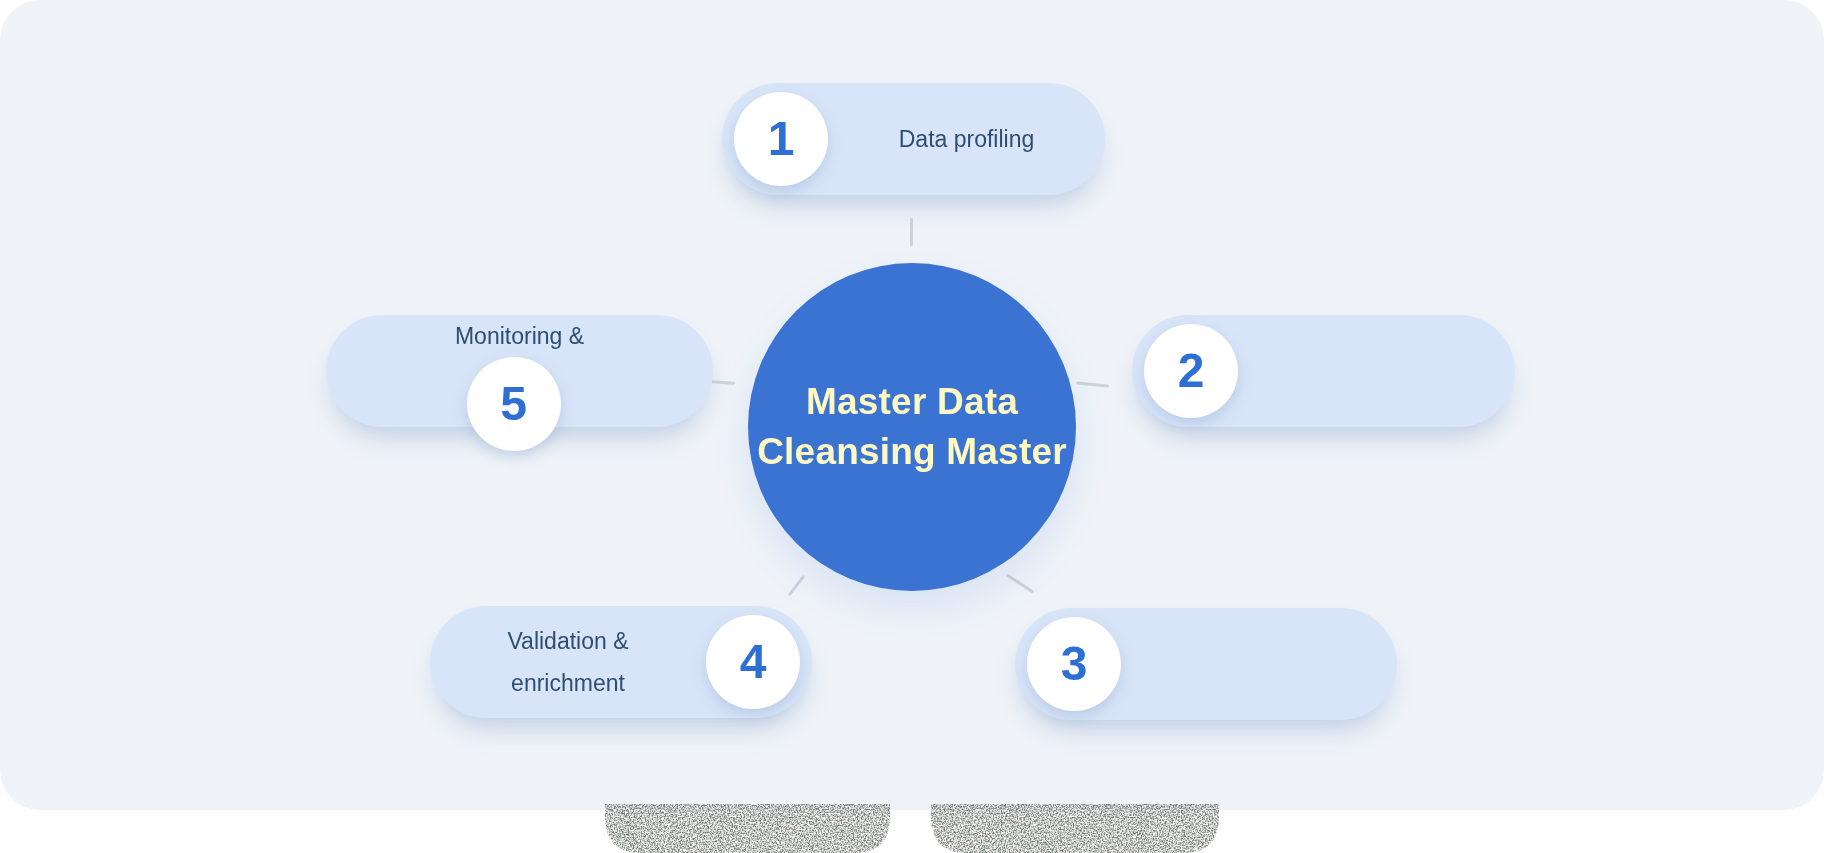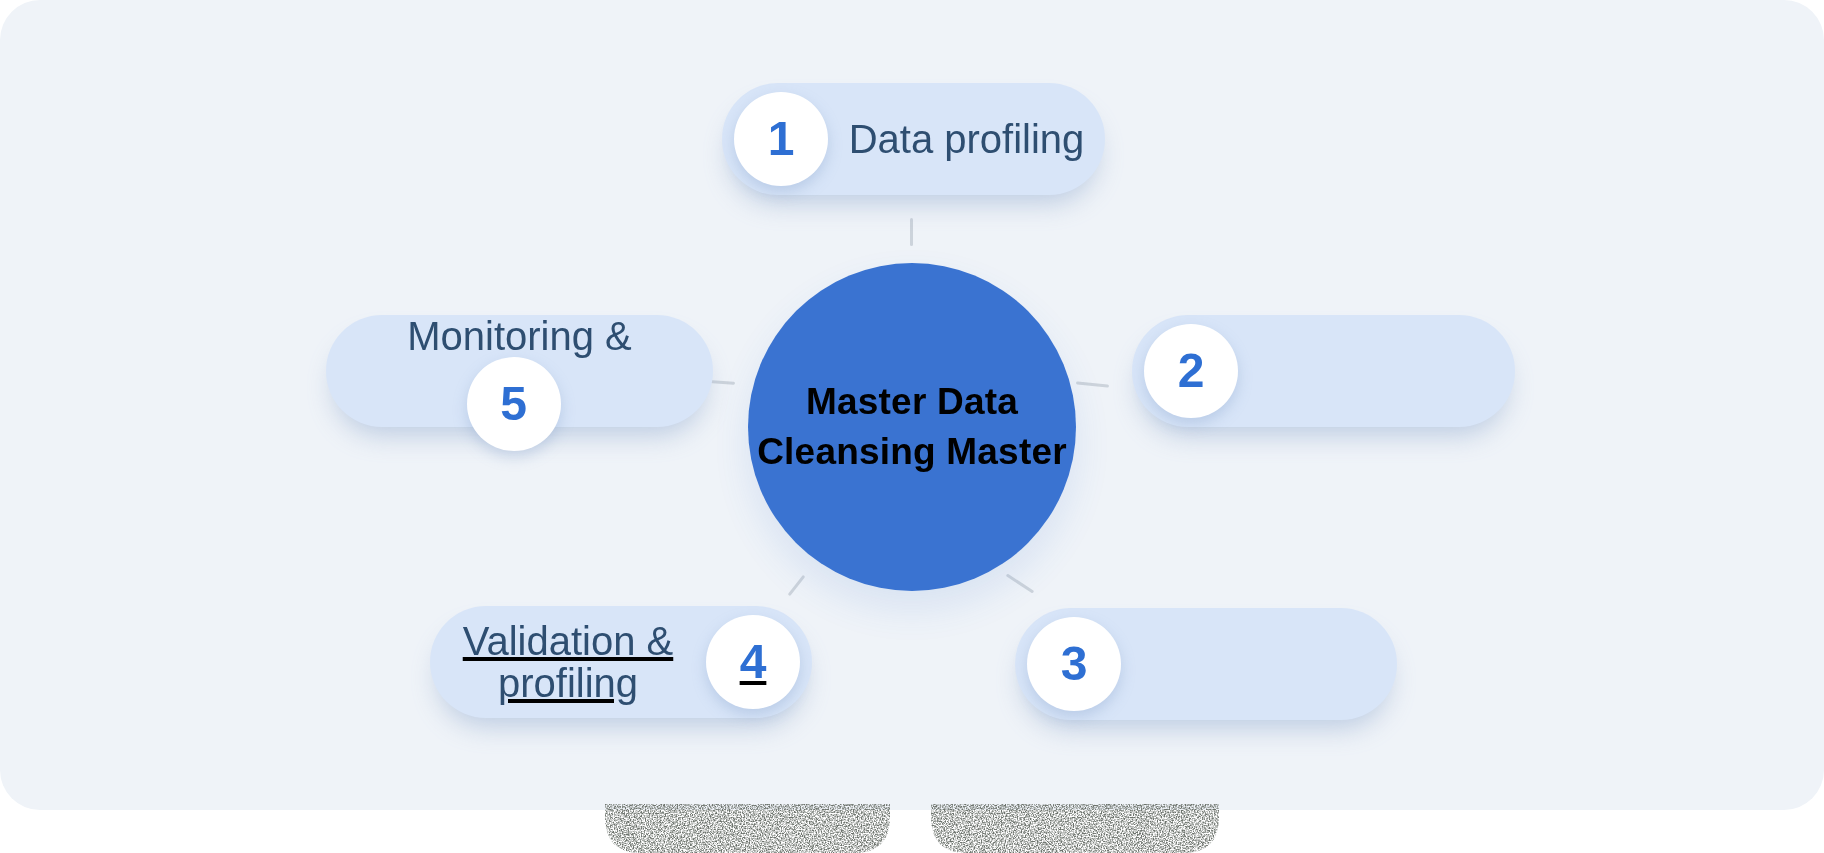--- a/index.html
+++ b/index.html
@@ -26,21 +26,21 @@
     width: 328px; height: 328px;
     border-radius: 50%;
     background: #3a73d1;
     display: flex;
     align-items: center;
     justify-content: center;
     text-align: center;
     box-shadow: 0 18px 36px rgba(58, 115, 209, 0.12);
   }
   .center-title {
-    color: #000000;
+    color: #fef9c3;
     font-size: 37px;
     font-weight: 700;
     line-height: 50px;
     letter-spacing: 0.2px;
   }
   .center-title span { display: block; }
   
   .pill {
     position: absolute;
     height: 112px;
@@ -64,33 +64,33 @@
   .badge-right .badge { margin-right: 12px; }
   .step-number {
     color: #2e6fd3;
     font-size: 48px;
     font-weight: 700;
     line-height: 1;
   }
   .pill-label {
     flex: 1 1 auto;
     color: #2e4e71;
-    font-size: 40px;
+    font-size: 23px;
     font-weight: 500;
     line-height: 42px;
     text-align: center;
     padding: 0 18px;
   }
   .pill-label span { display: block; }
   .pill-label.align-left { text-align: left; padding-left: 32px; }
   
   .pill-top          { left: 722px;  top: 83px;  width: 383px; }
   .pill-right        { left: 1132px; top: 315px; width: 383px; }
   .pill-bottom-right { left: 1015px; top: 608px; width: 382px; }
-  .pill-bottom-left  { left: 430px;  top: 606px; width: 382px; text-decoration: underline; }
+  .pill-bottom-left  { left: 430px;  top: 606px; width: 382px; }
   .pill-left         { left: 326px;  top: 315px; width: 387px; flex-direction: column; }
   
   .connector {
     position: absolute;
     background: #ccd3db;
     border-radius: 2px;
   }
   .conn-top          { left: 910px;  top: 218px; width: 3px;  height: 28px; }
   .conn-right        { left: 1076px; top: 383px; width: 33px; height: 3px; transform: rotate(6deg); }
   .conn-left         { left: 711px;  top: 381px; width: 24px; height: 3px; transform: rotate(4deg); }
@@ -137,21 +137,21 @@
 
   <div class="pill pill-bottom-right badge-left">
     <div class="badge">
       <span class="step-number">3</span>
     </div>
   </div>
 
   <div class="pill pill-bottom-left badge-right">
     <div class="pill-label">
       <span>Validation &amp;</span>
-      <span>profiling</span>
+      <span>enrichment</span>
     </div>
     <div class="badge">
       <span class="step-number">4</span>
     </div>
   </div>
 
   <div class="pill pill-left badge-right">
     <div class="pill-label">
       <span>Monitoring &amp;</span>
     </div>

